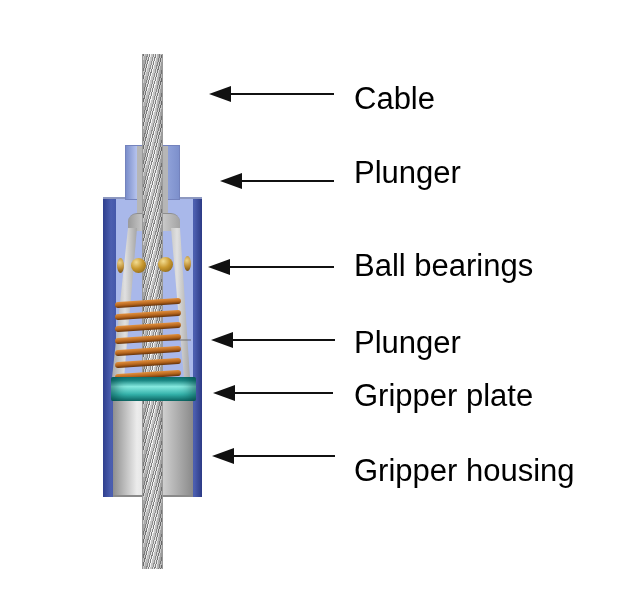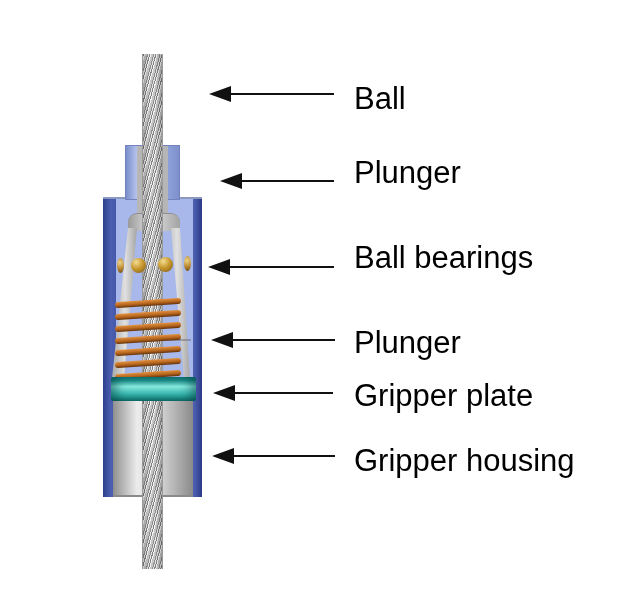--- a/index.html
+++ b/index.html
@@ -126,20 +126,20 @@
   </div>
   <div class="abs arrow" style="left:213px;top:385px;width:120px">
     <span class="head"></span>
       <span class="shaft"></span>
   </div>
   <div class="abs arrow" style="left:212px;top:448px;width:123px">
     <span class="head"></span>
       <span class="shaft"></span>
   </div>
 
-  <div class="abs callout-label" style="top:83px">Ball</div>
+  <div class="abs callout-label" style="top:83px">Cable</div>
   <div class="abs callout-label" style="top:157px">Plunger</div>
-  <div class="abs callout-label" style="top:242px">Ball bearings</div>
+  <div class="abs callout-label" style="top:250px">Ball bearings</div>
   <div class="abs callout-label" style="top:327px">Plunger</div>
   <div class="abs callout-label" style="top:380px">Gripper plate</div>
-  <div class="abs callout-label" style="top:445px">Gripper housing</div>
+  <div class="abs callout-label" style="top:455px">Gripper housing</div>
 
 </div>
 
 </body></html>

